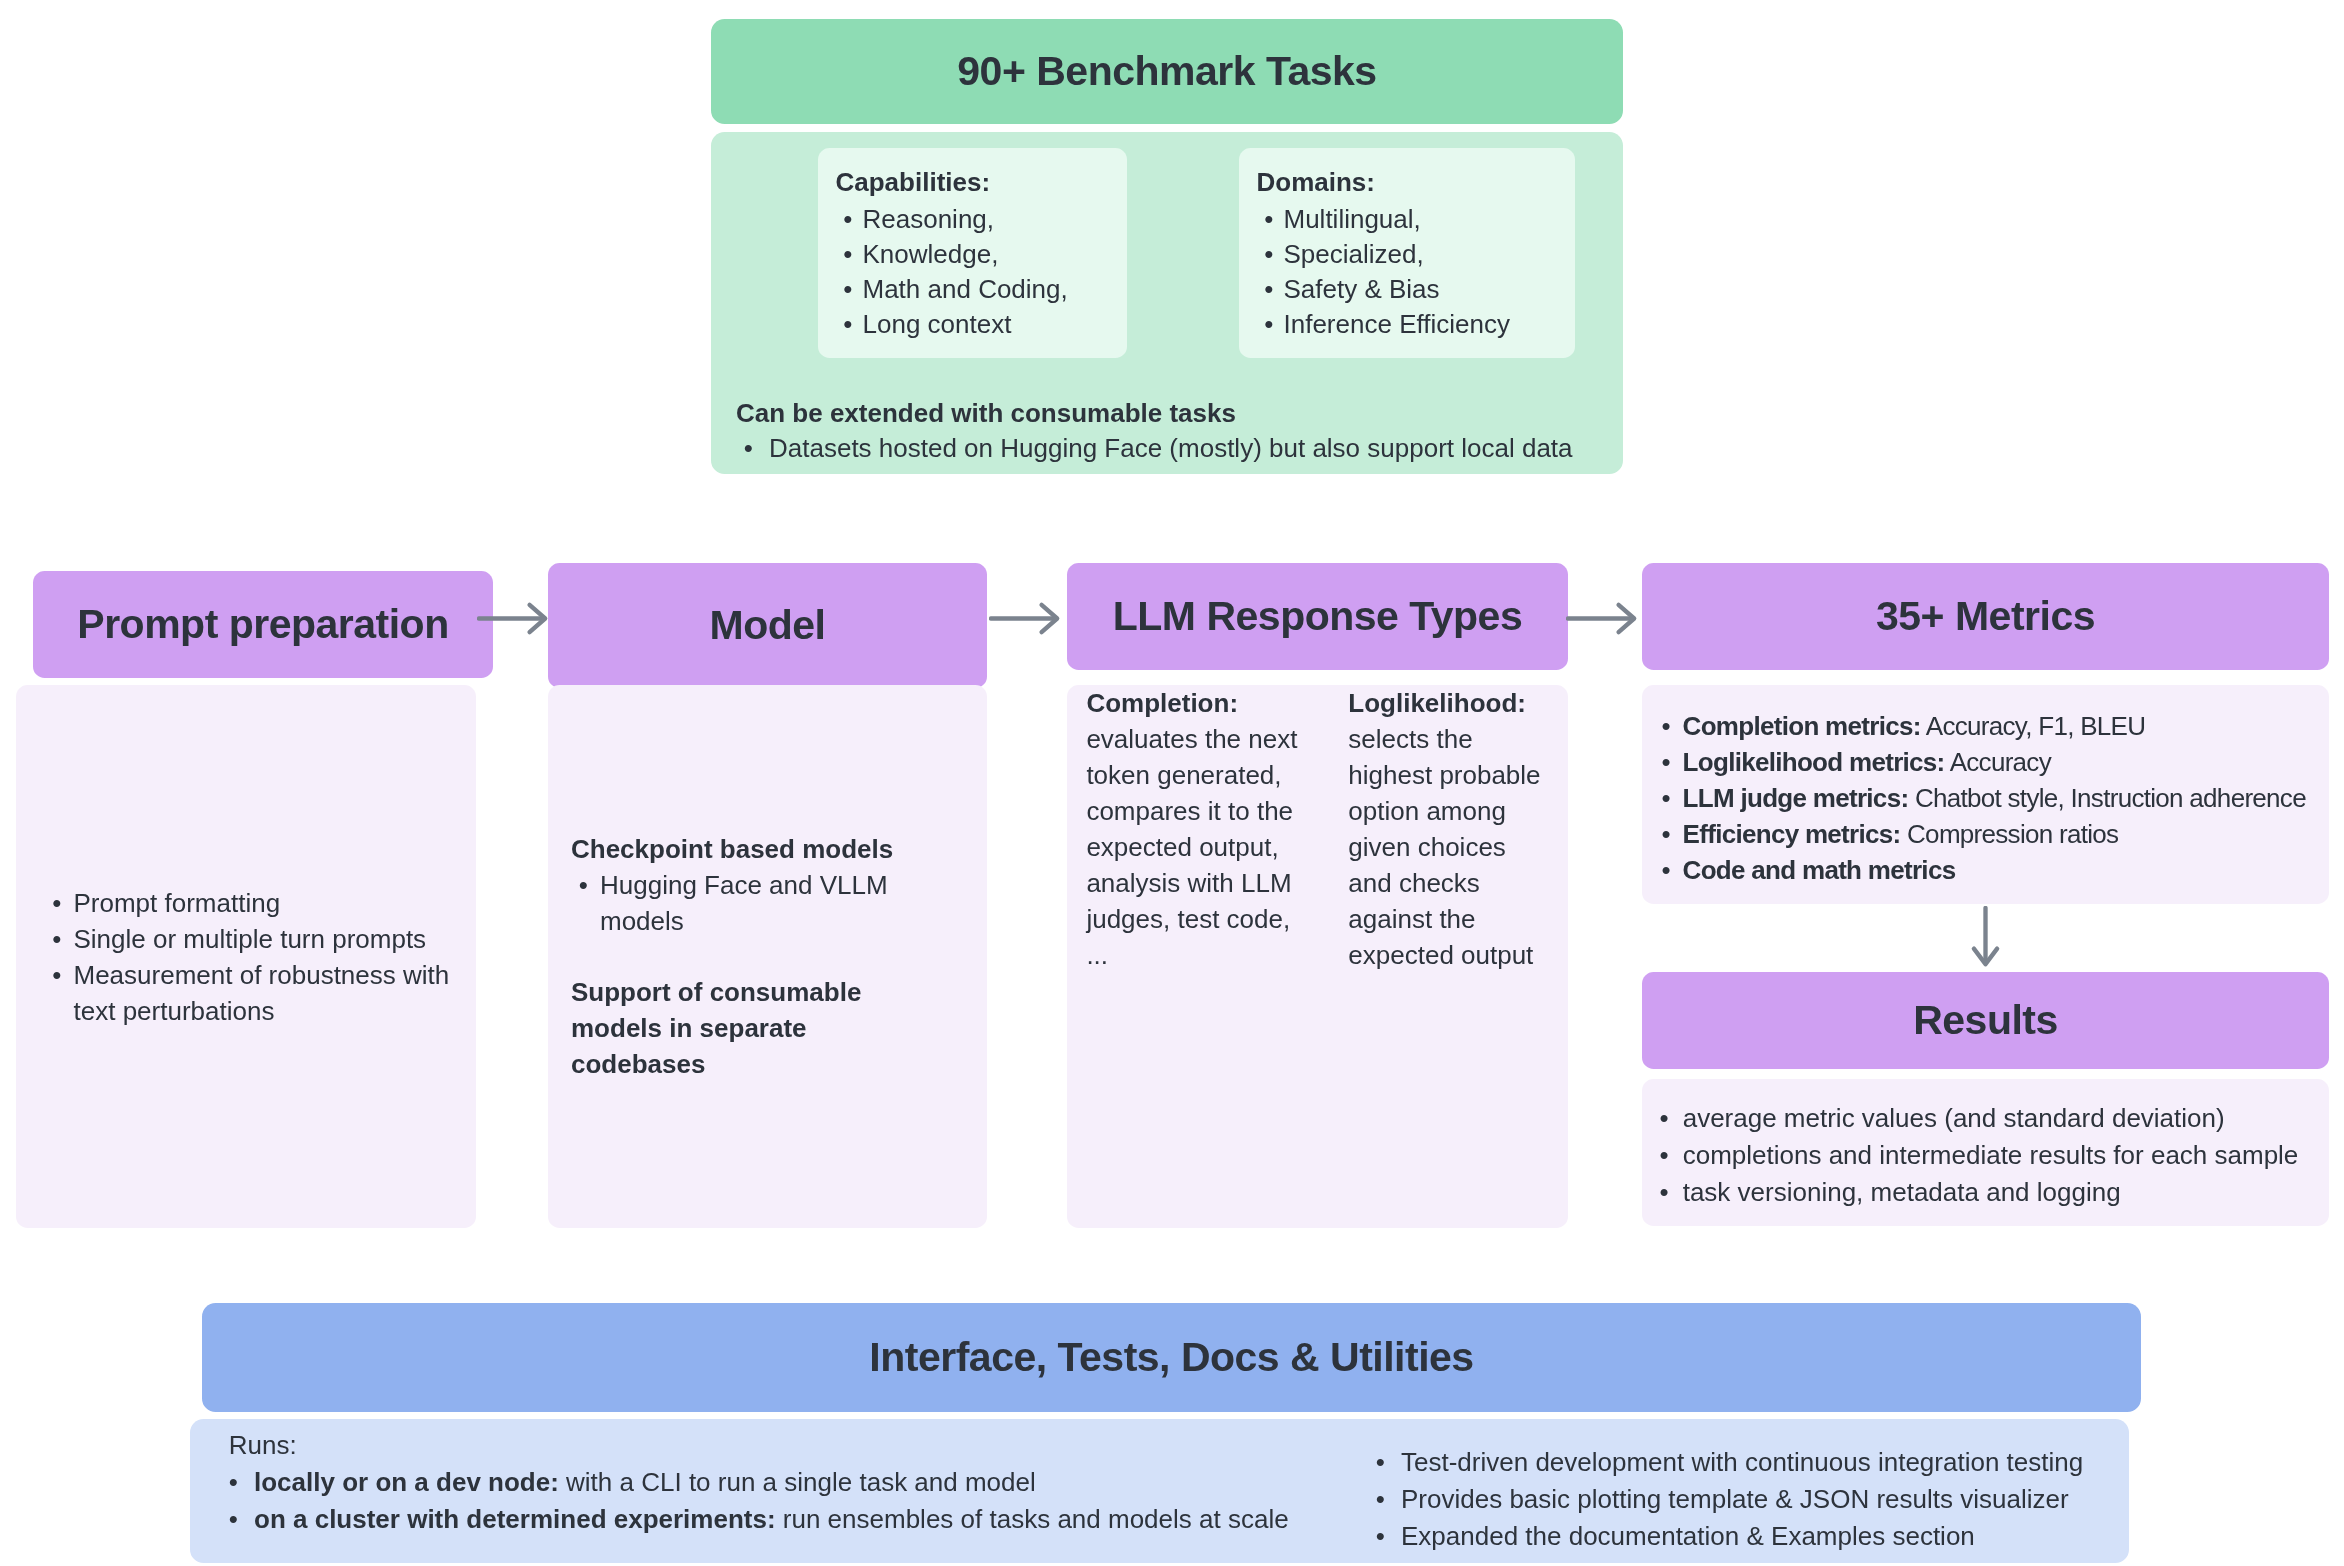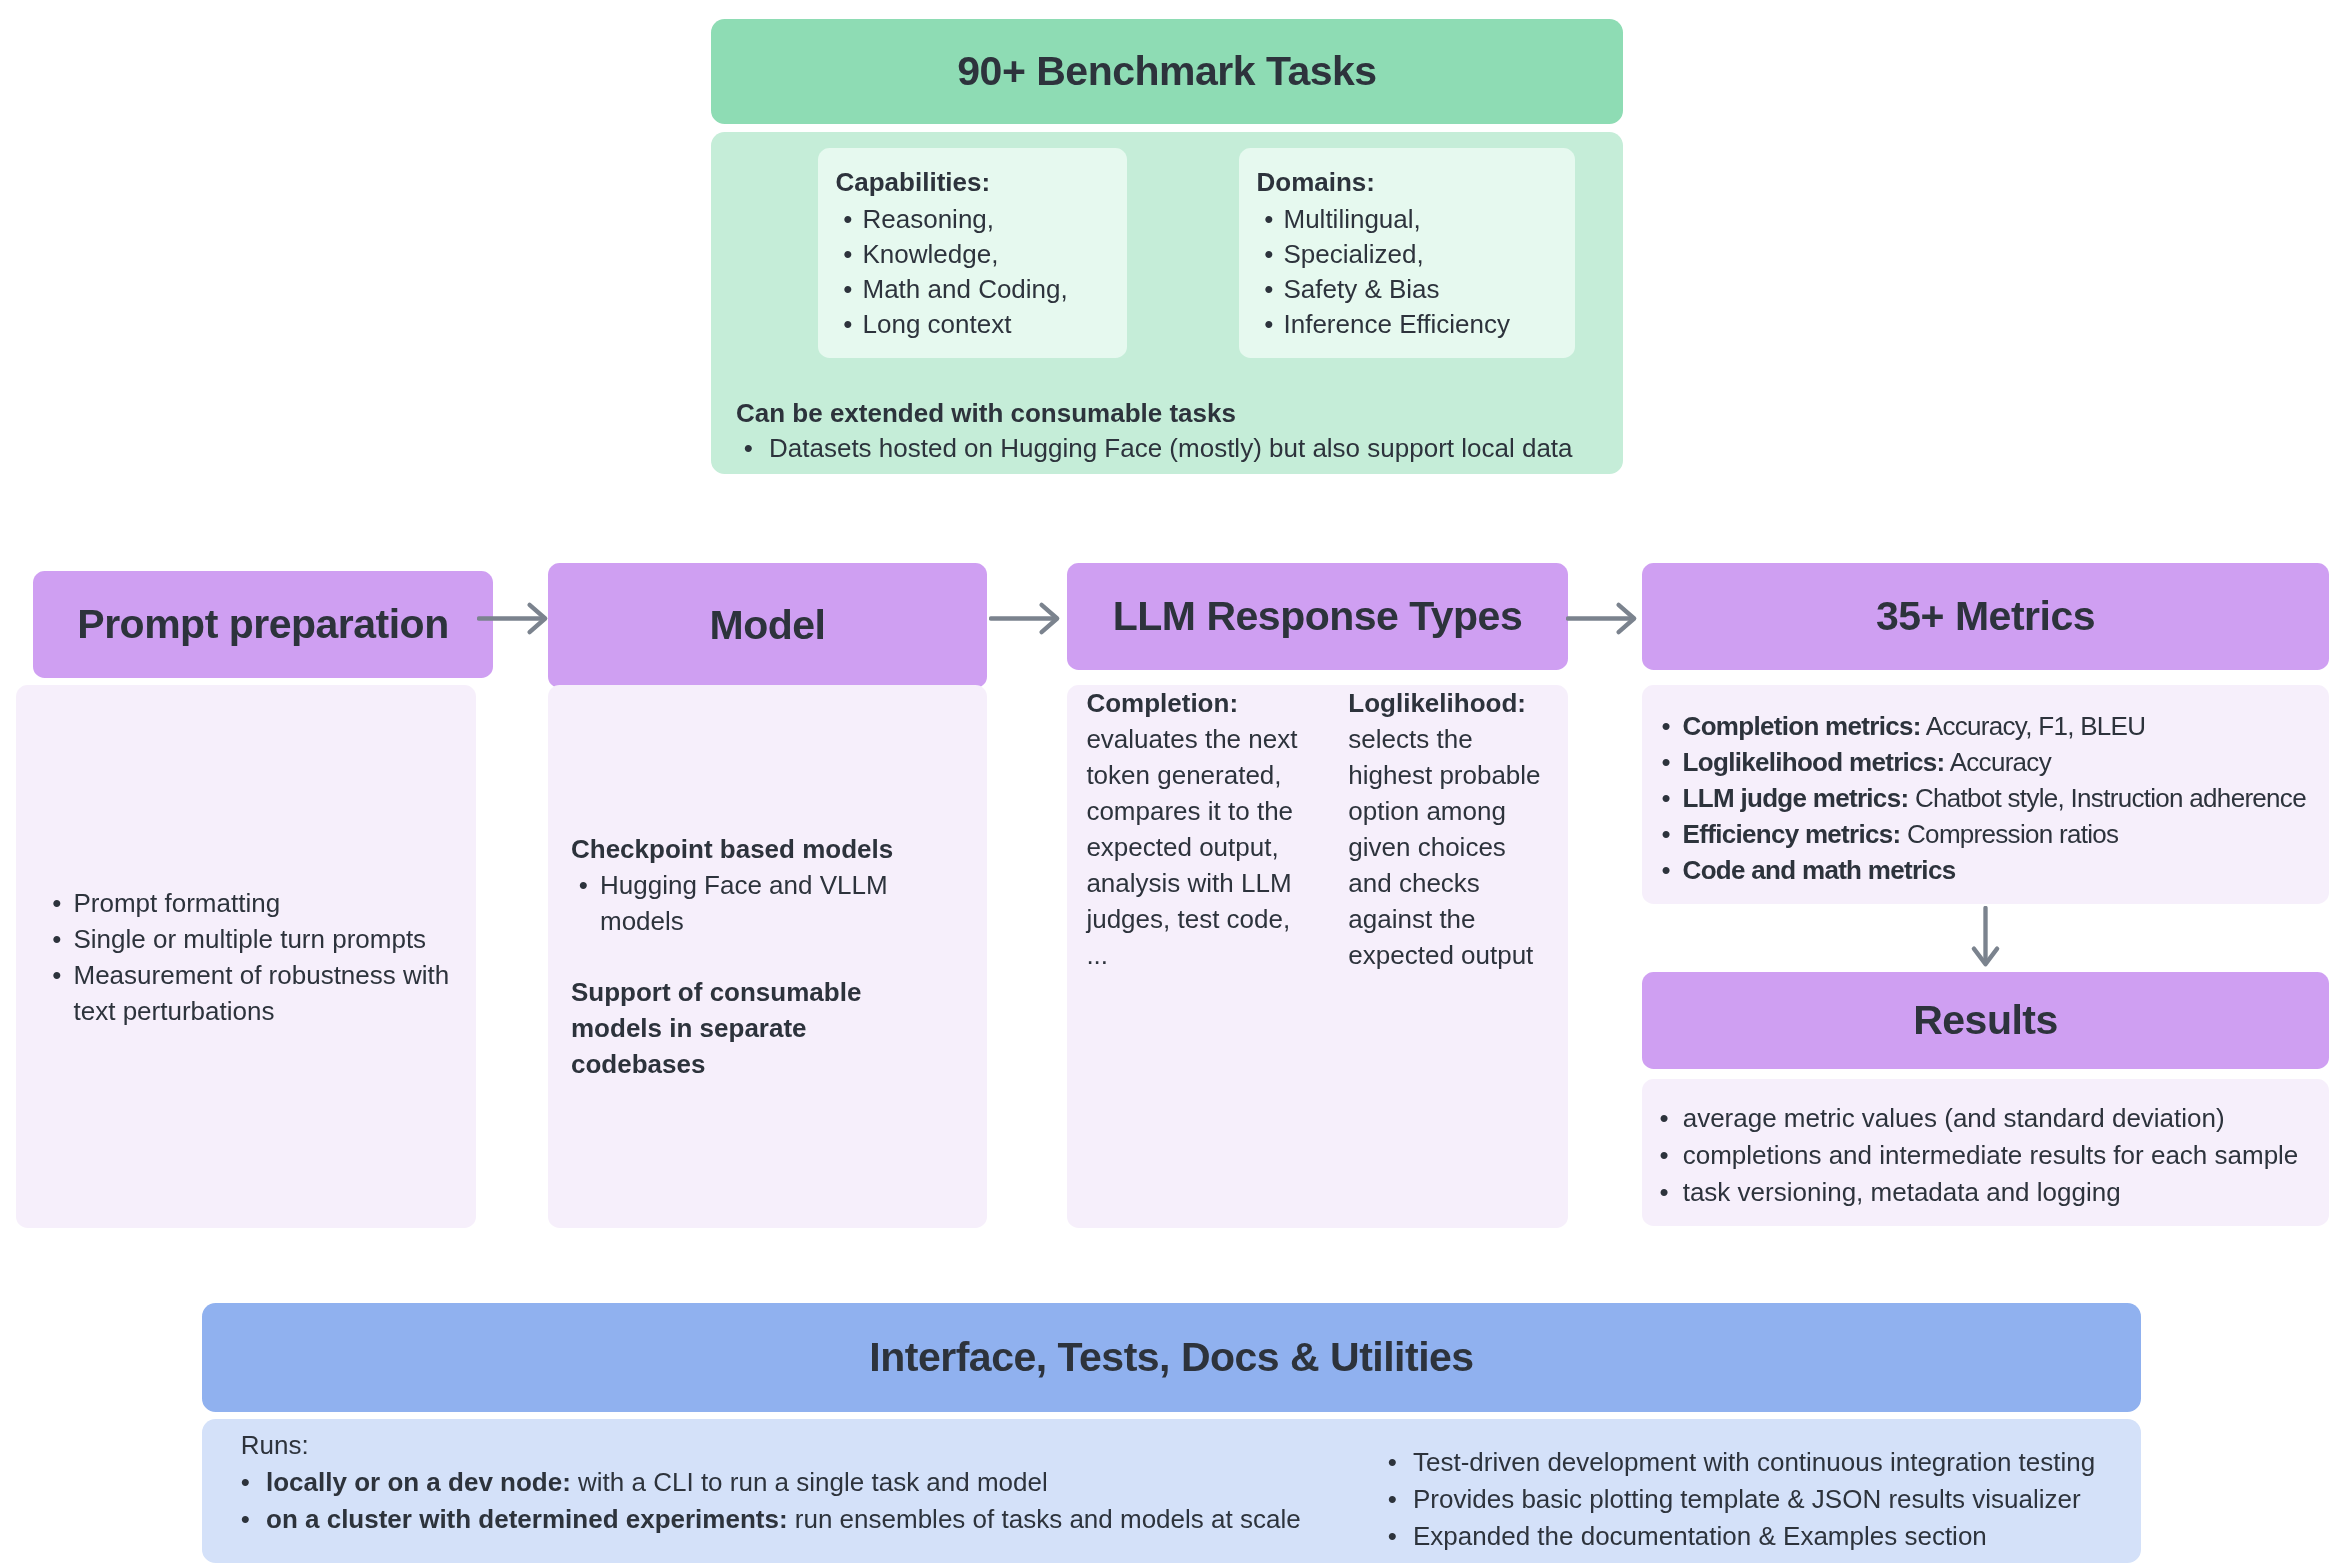--- a/index.html
+++ b/index.html
@@ -181,21 +181,21 @@
 
   <li><span>average metric values (and standard deviation)</span></li>
       <li><span>completions and intermediate results for each sample</span></li>
       <li><span>task versioning, metadata and logging</span></li>
     </ul>
 </div>
 
 <div class="abs hdr blue-hdr" style="left:202px;top:1303px;width:1939px;height:109px;">
   <span>Interface, Tests, Docs &amp; Utilities</span>
 </div>
-<div class="abs blue-body" style="left:202px;top:1419px;width:1939px;height:144px;">
+<div class="abs blue-body" style="left:190px;top:1419px;width:1939px;height:144px;">
   <div class="abs" style="left:29px;top:7.8px;width:1145px;">
     <div class="runs-label">Runs:</div>
     <ul>
 
     <li class="bot-li"><b>locally or on a dev node:</b><span> with a CLI to run a single task and model</span></li>
         <li class="bot-li"><b>on a cluster with determined experiments:</b><span> run ensembles of tasks and models at scale</span></li>
       </ul>
   </div>
   <div class="abs" style="left:1176px;top:25px;width:757px;">
     <ul>

